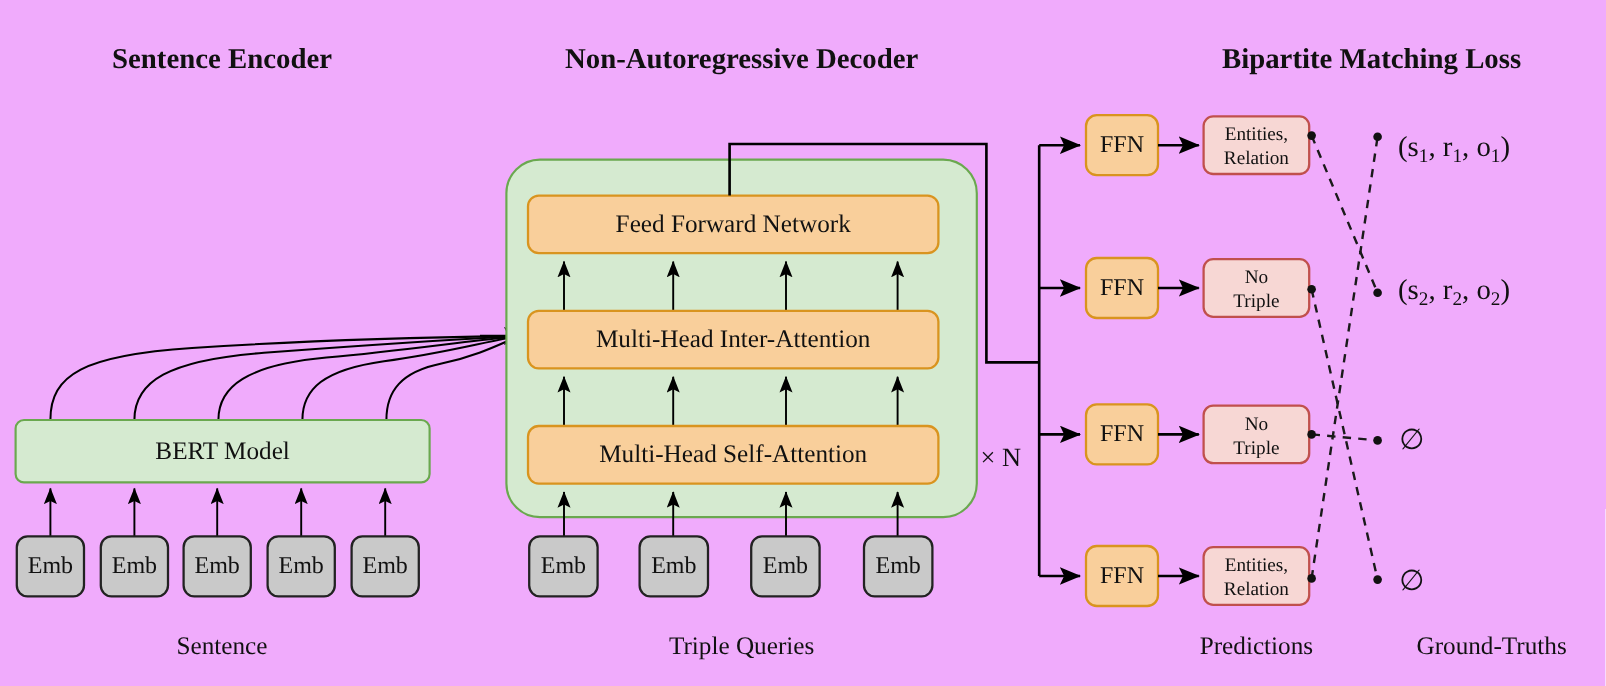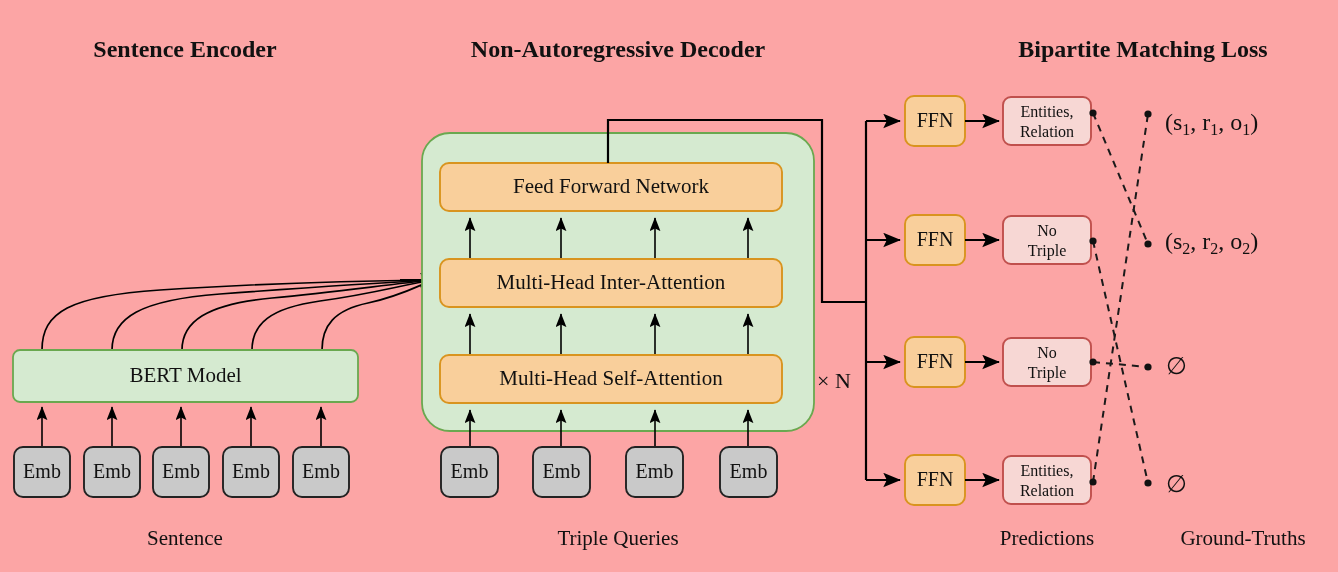--- a/index.html
+++ b/index.html
@@ -4,21 +4,21 @@
 <style>
   html, body {
     margin: 0;
     padding: 0;
     background: #ffffff;
   }
   #canvas {
     position: relative;
     width: 1338px;
     height: 572px;
-    background: #fca5a5;
+    background: #f0abfc;
     font-family: "Liberation Serif", "DejaVu Serif", serif;
     overflow: hidden;
   }
   svg { display: block; }
   .section-title {
     font-weight: bold;
     font-size: 24px;
     fill: #111111;
     text-anchor: middle;
     font-family: "Liberation Serif", "DejaVu Serif", serif;

